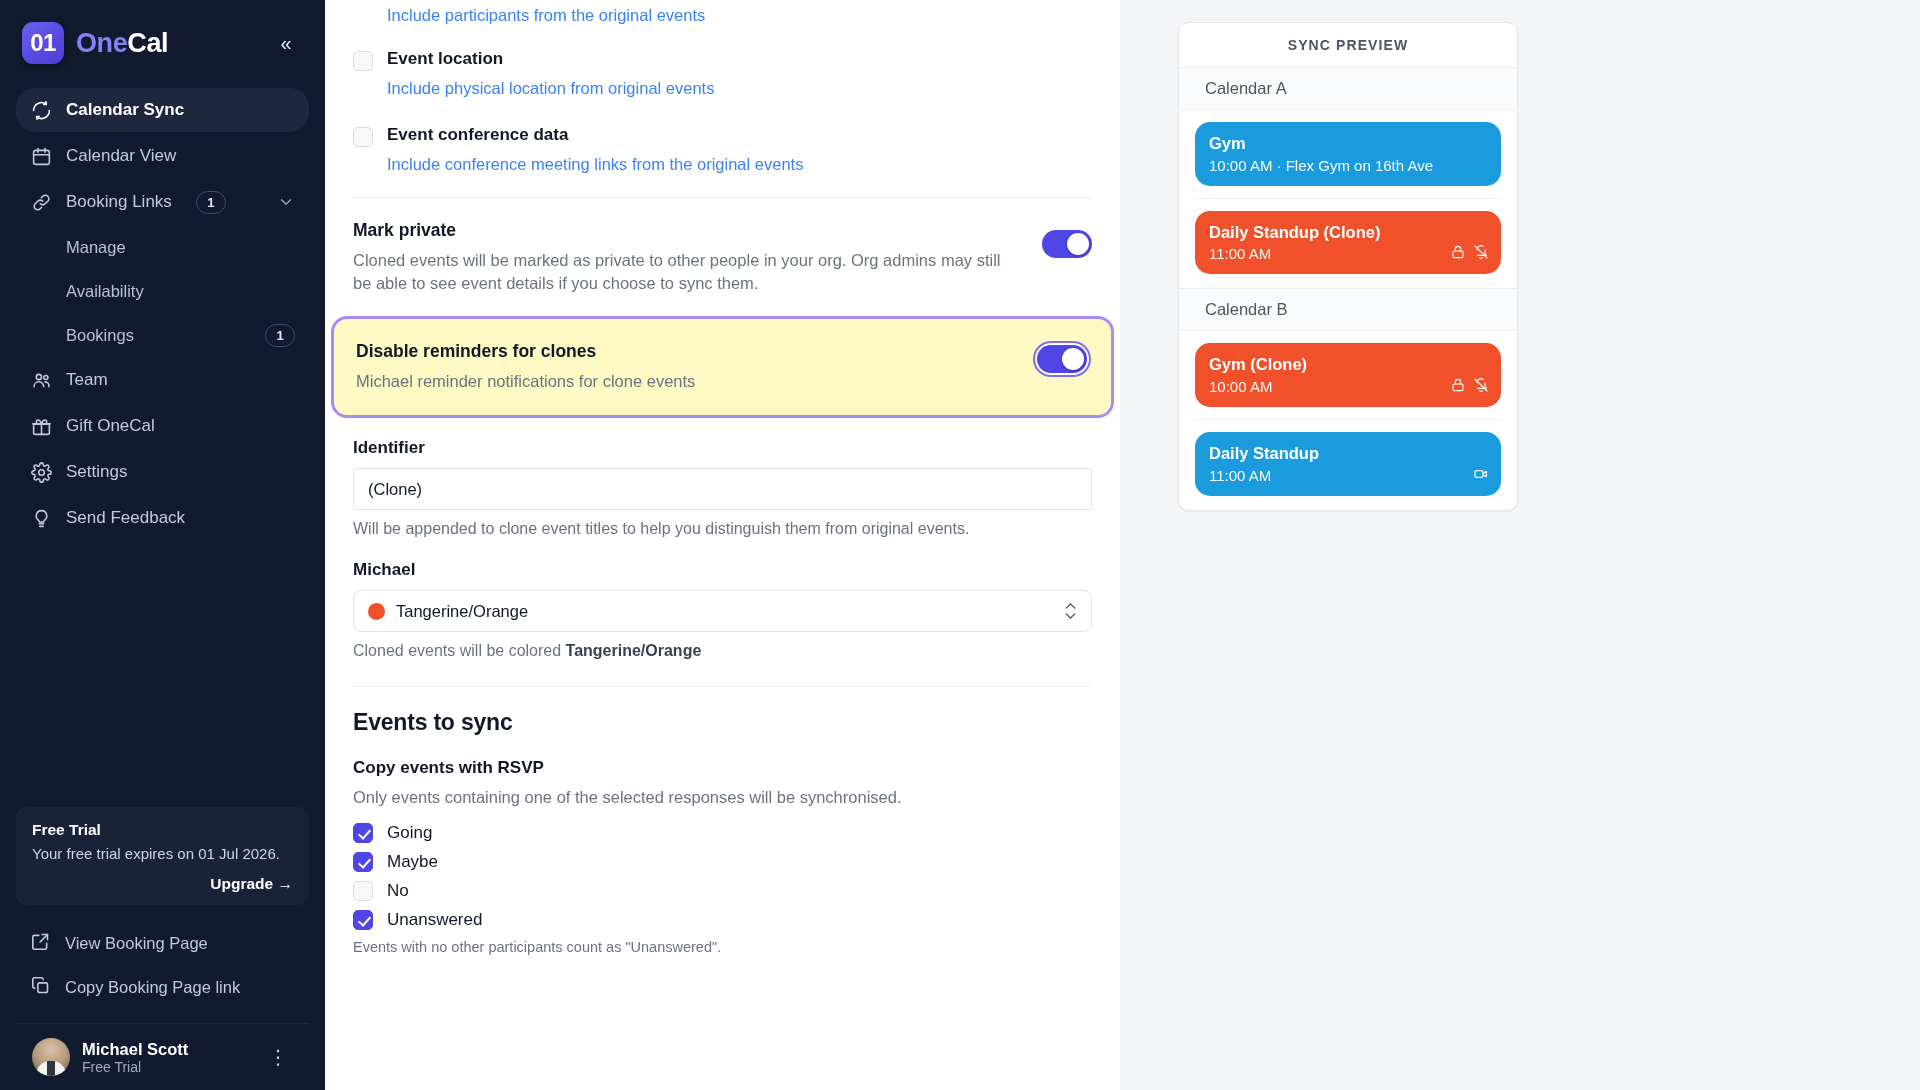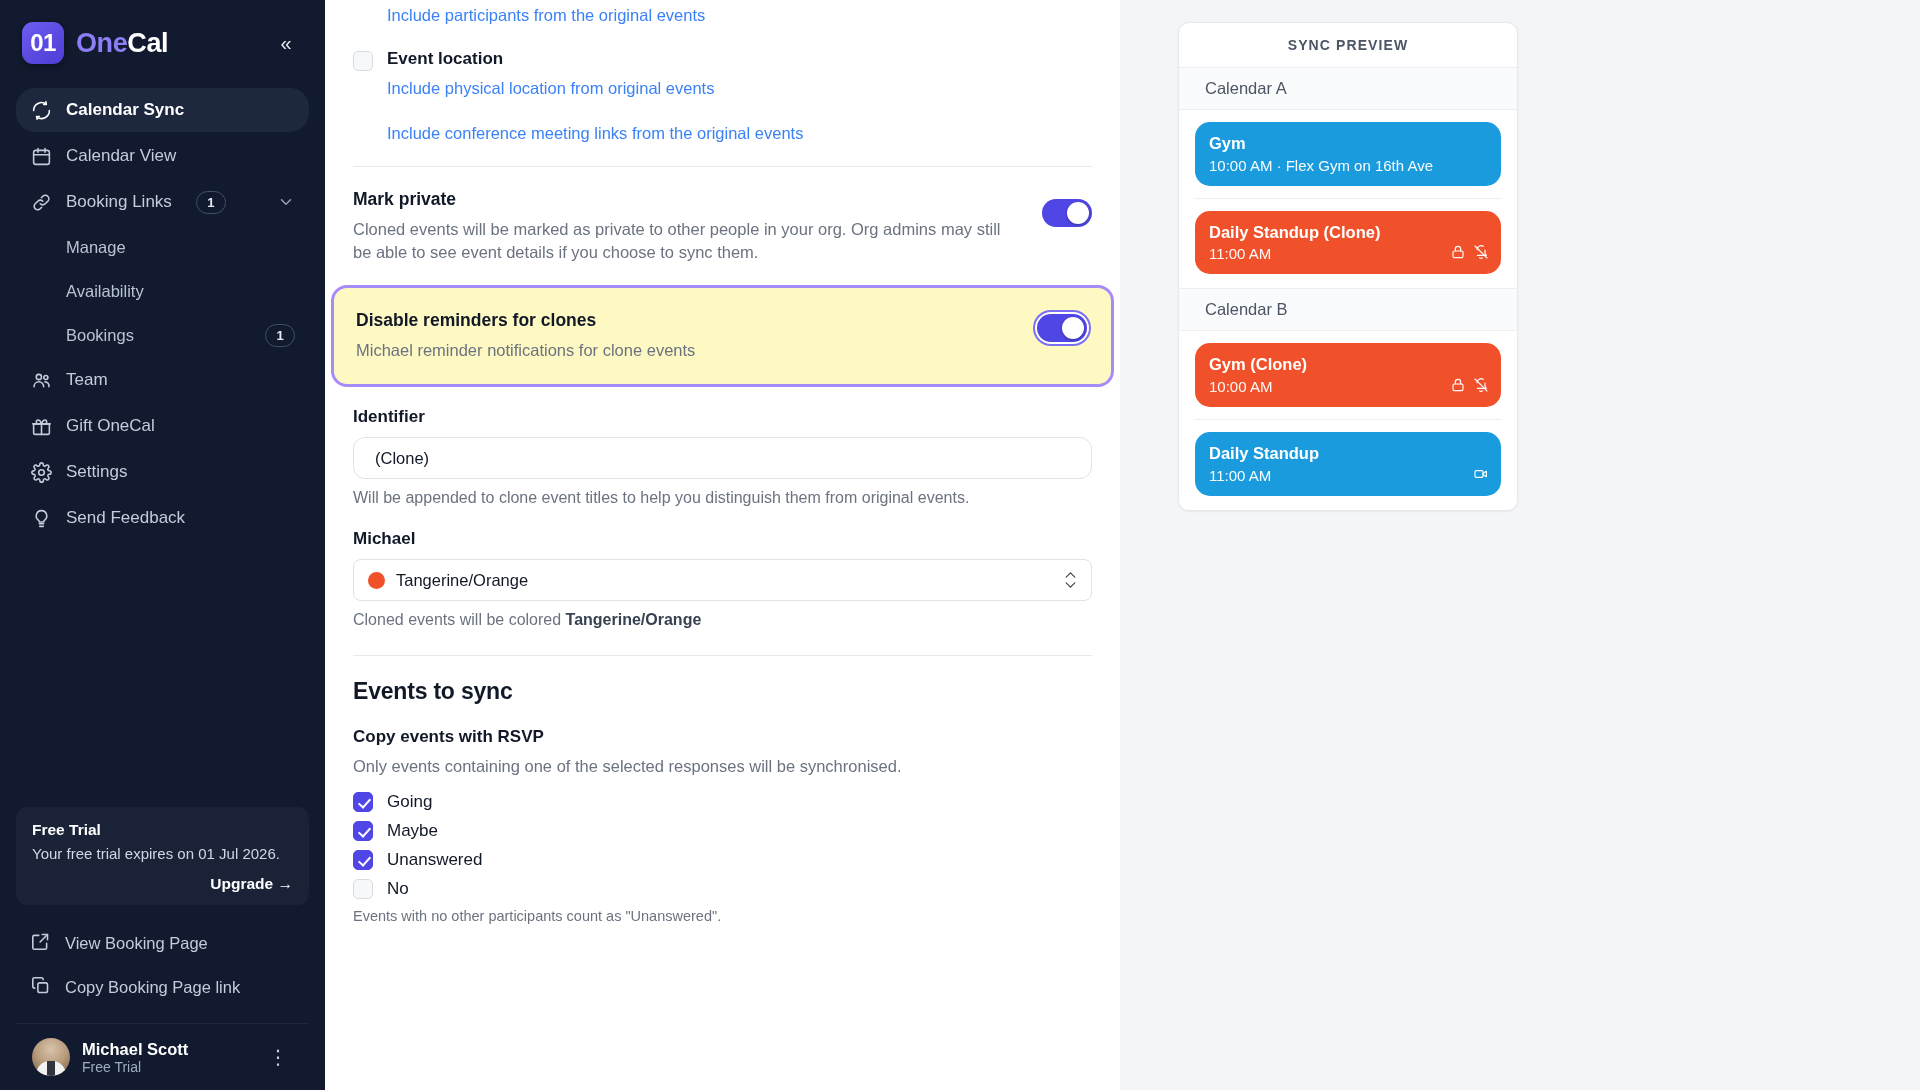--- a/index.html
+++ b/index.html
@@ -141,22 +141,22 @@
   .highlight-box {
     border: 3.5px solid #a78bfa; border-radius: 16px;
     padding: 22px 24px 22px 22px; margin: 20px -22px 20px -22px;
     background: #fef9c3;
   }
   .highlight-box .tr-desc { font-size: 16.5px; }
 
   .field-block { margin-top: 26px; }
   .field-label { font-size: 17px; font-weight: 700; color: #111827; margin-bottom: 10px; }
   .text-input {
-    width: 100%; height: 42px; border: 1px solid #dfe2e8; border-radius: 12px;
-    background: #fff; font-size: 16.5px; color: #111827; padding: 0 21px;
+    width: 100%; height: 42px; border: 1px solid #dfe2e8; border-radius: 2px;
+    background: #fff; font-size: 16.5px; color: #111827; padding: 0 14px;
     font-family: "Liberation Sans", sans-serif;
   }
   .field-help { font-size: 16px; color: #6b7280; margin-top: 10px; }
   .field-help b { color: #374151; font-weight: 700; }
 
   .select-wrap { position: relative; }
   .select-box {
     width: 100%; height: 42px; border: 1px solid #dfe2e8; border-radius: 8px;
     background: #fff; display: flex; align-items: center; padding: 0 14px; cursor: pointer;
   }
@@ -370,20 +370,24 @@
 
         <div class="cb-block">
           <div class="cb-row">
             <div class="cbox"></div>
             <div class="cb-label">Event location</div>
           </div>
           <div class="cb-desc">Include physical location from original events</div>
         </div>
 
         <div class="cb-block">
+          <div class="cb-row">
+            <div class="cbox"></div>
+            <div class="cb-label">Event conference data</div>
+          </div>
           <div class="cb-desc">Include conference meeting links from the original events</div>
         </div>
 
         <div class="divider"></div>
 
         <div class="toggle-row">
           <div class="toggle-texts">
             <div class="tr-title">Mark private</div>
             <div class="tr-desc">Cloned events will be marked as private to other people in your org. Org admins may still be able to see event details if you choose to sync them.</div>
           </div>
@@ -440,26 +444,26 @@
 
           <div class="rsvp-item">
             <div class="cbox checked"></div>
             <div class="rsvp-label">Going</div>
           </div>
           <div class="rsvp-item">
             <div class="cbox checked"></div>
             <div class="rsvp-label">Maybe</div>
           </div>
           <div class="rsvp-item">
+            <div class="cbox"></div>
+            <div class="rsvp-label">No</div>
+          </div>
+          <div class="rsvp-item">
             <div class="cbox checked"></div>
             <div class="rsvp-label">Unanswered</div>
-          </div>
-          <div class="rsvp-item">
-            <div class="cbox"></div>
-            <div class="rsvp-label">No</div>
           </div>
 
           <div class="foot-note">Events with no other participants count as "Unanswered".</div>
         </div>
 
       </div>
     </section>
 
     <section class="preview-col">
       <div class="preview-card">

